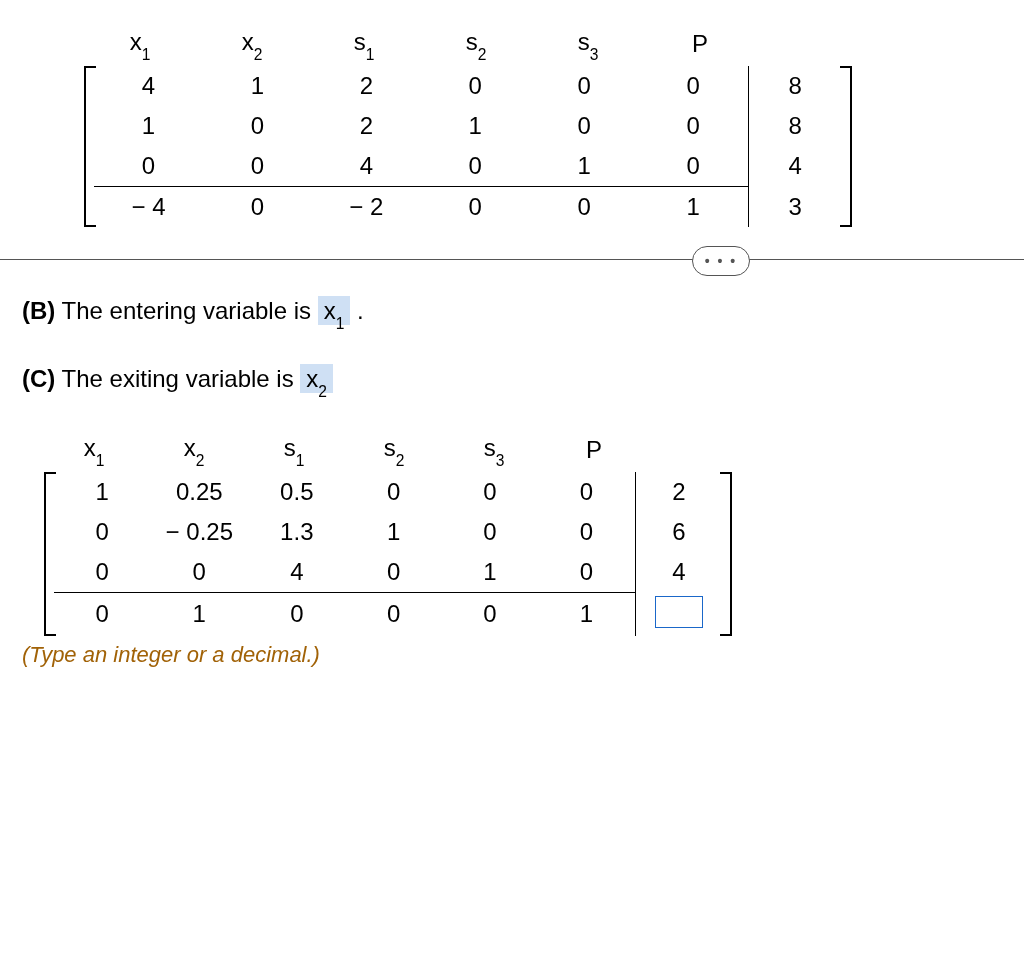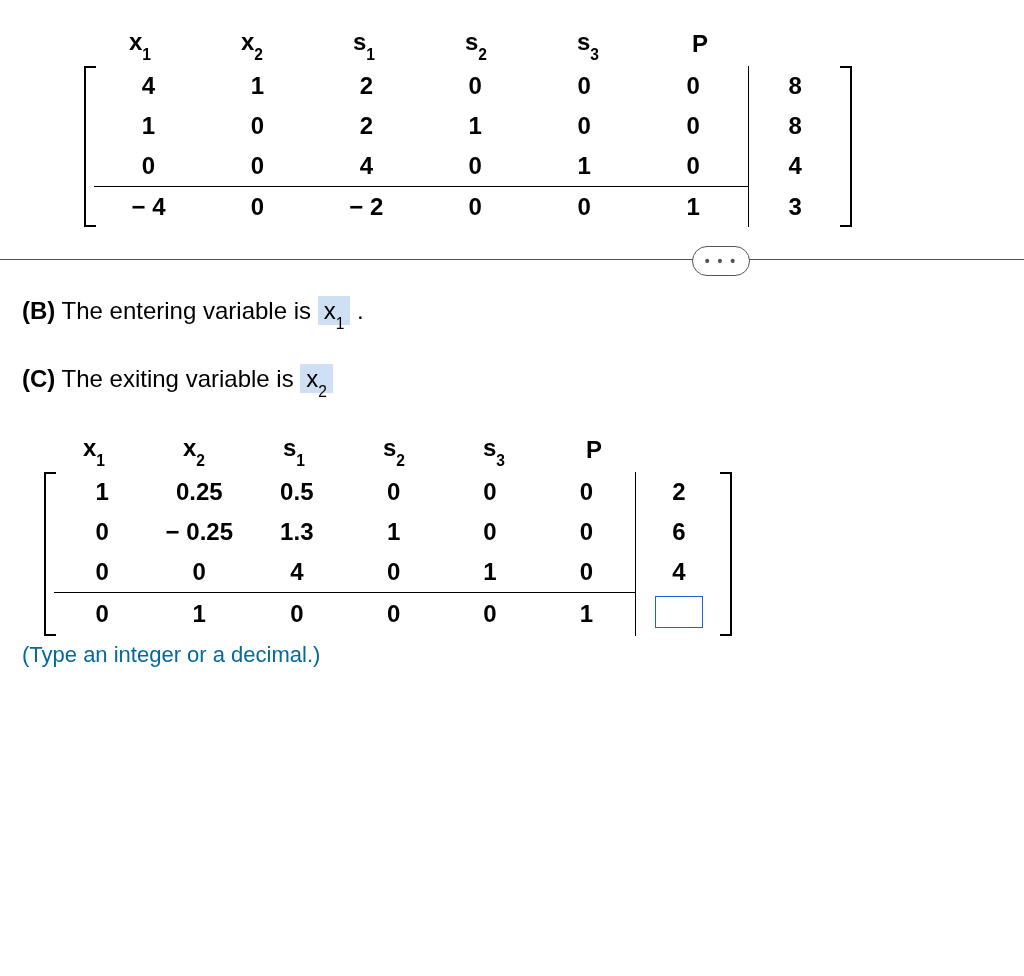--- a/index.html
+++ b/index.html
@@ -13,21 +13,20 @@
   .page { padding: 22px 22px 0 22px; }
   .heading { margin-bottom: 18px; }
   sub { font-size: 65%; position: relative; top: 0.28em; }
 
   .tab-wrap {
     display:flex; align-items:center; margin: 0 0 26px 62px;
     position:relative;
   }
   table.tableau {
     border-collapse: collapse;
-    font-weight: bold;
   }
   table.tableau td {
     text-align: center;
     padding: 6px 0;
   }
   .big td { width: 112px; }
   .big td.rhs { width: 96px; }
   .small td { width: 100px; }
   .small td.rhs { width: 88px; }
   .hdr td { padding-bottom: 8px; }
@@ -52,21 +51,21 @@
     border: 1.4px solid #555; border-radius: 16px;
     background: #fff;
     display:flex; align-items:center; justify-content:center;
     font-weight:bold; letter-spacing:2px; color:#555; font-size:14px;
     cursor: pointer;
   }
 
   .qline { margin: 0 0 28px 0; line-height: 1.55;}
   .qlabel { font-weight: bold; }
   .hl { background: #cfe0f4; padding: 1px 6px; }
-  .hint { color: #0369a1; font-size: 22px; margin-top:4px;}
+  .hint { color: #a16207; font-size: 22px; margin-top:4px;font-style:italic;}
   .ansbox {
     display:inline-block;
     width:46px; height:30px;
     border: 1.2px solid #1a67c9;
     vertical-align: middle;
     position: relative; top: -2px;
   }
 </style>
 </head>
 <body>

